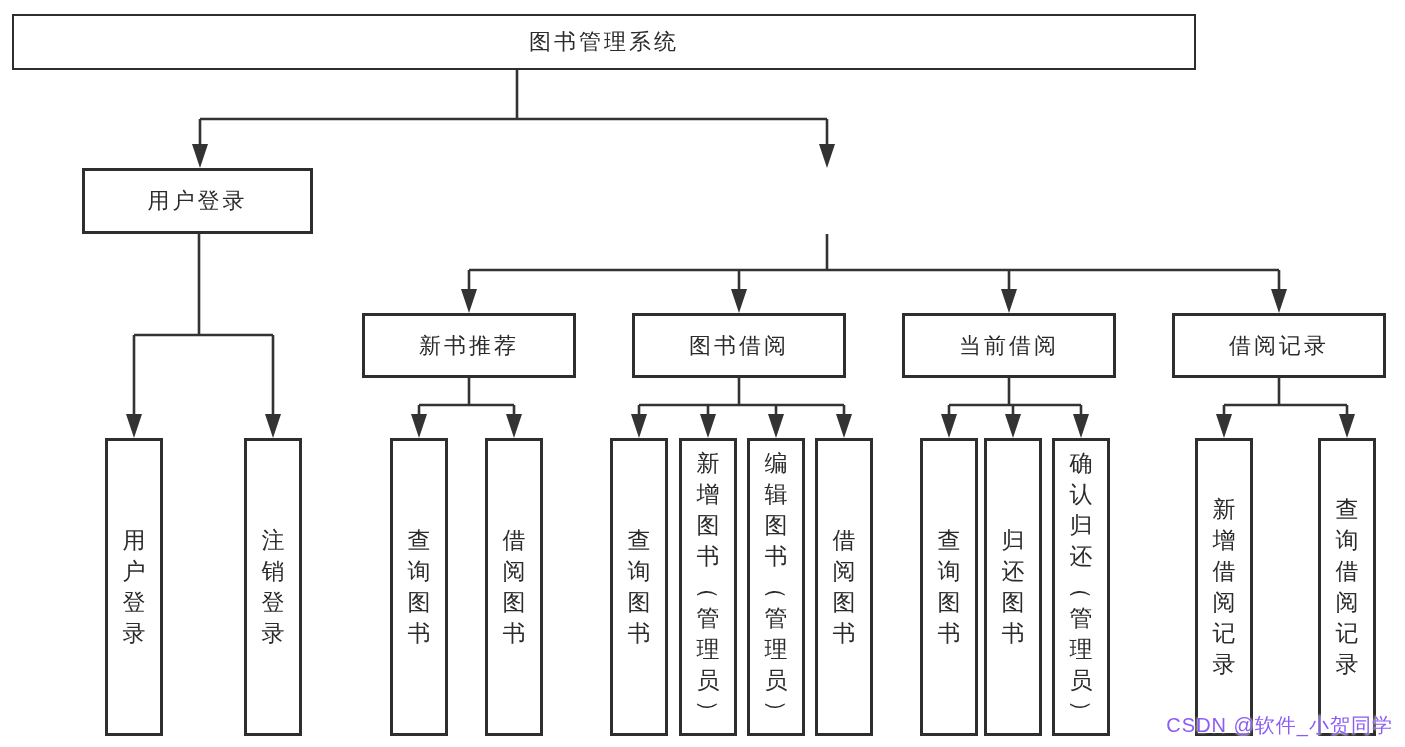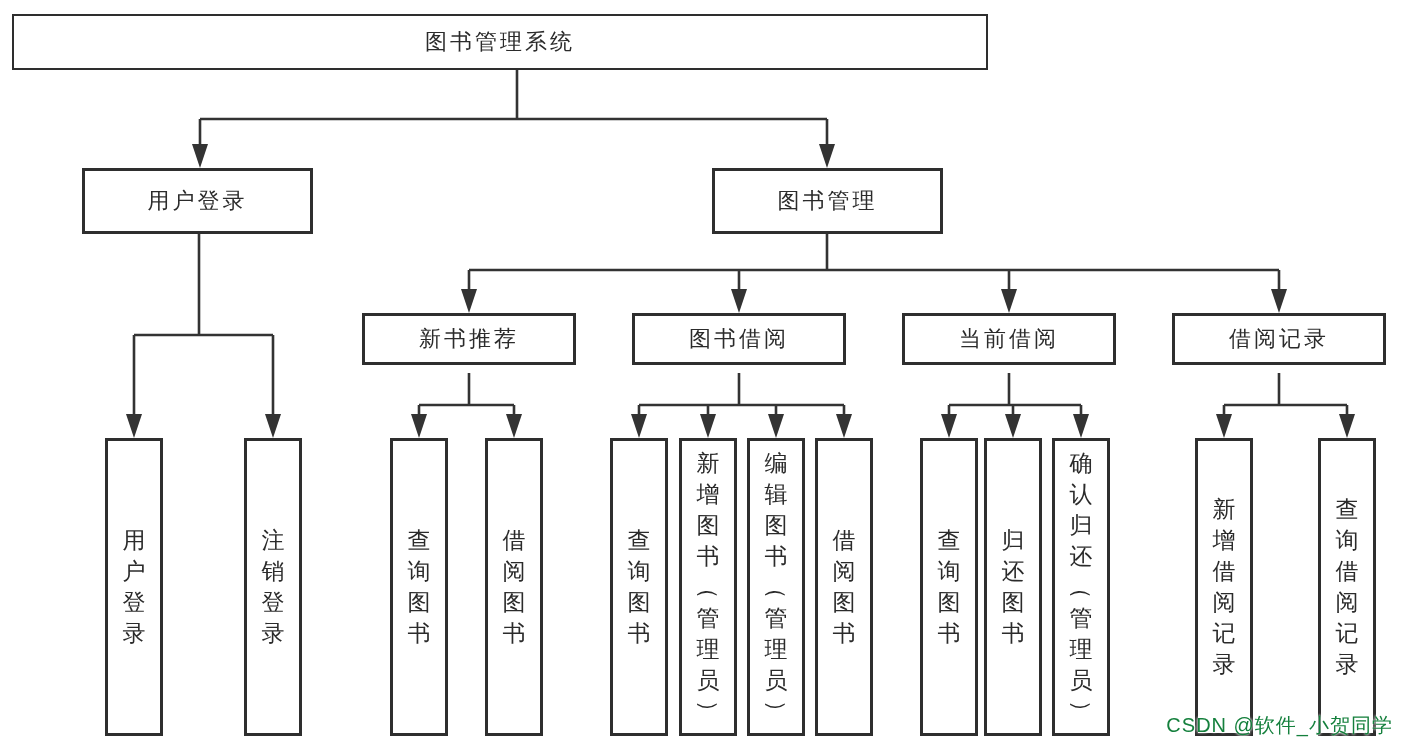--- a/index.html
+++ b/index.html
@@ -8,25 +8,25 @@
     position:relative;width:1405px;height:747px;background:#ffffff;overflow:hidden;
     font-family:"Liberation Sans","DejaVu Sans",sans-serif;color:#2b2b2b;
   }
   svg.connectors{position:absolute;left:0;top:0;z-index:1;}
   .node{
     position:absolute;background:#ffffff;border:3px solid #2e2e2e;
     display:flex;align-items:center;justify-content:center;
     z-index:2;box-sizing:border-box;white-space:nowrap;
   }
   .hlabel{font-size:22px;letter-spacing:3px;}
-  #n-root{left:12px;top:14px;width:976px;height:56px;border-width:2px;font-size:22px;}
+  #n-root{left:12px;top:14px;width:1184px;height:56px;border-width:2px;font-size:22px;}
   .lvl1{top:168px;width:231px;height:66px;}
   #n-user-login{left:82px;}
   #n-book-mgmt{left:712px;}
-  .lvl2{top:313px;width:214px;height:52px;font-family:Liberation Mono, monospace;}
+  .lvl2{top:313px;width:214px;height:65px;font-family:Liberation Mono, monospace;}
   #n-new-book{left:362px;}
   #n-book-borrow{left:632px;}
   #n-current-borrow{left:902px;}
   #n-borrow-records{left:1172px;text-align:center;}
   .leaf{top:438px;width:58px;height:298px;flex-direction:column;}
   #l-user-login{left:105px;}
   #l-logout{left:244px;}
   #l-nb-query{left:390px;}
   #l-nb-borrow{left:485px;}
   #l-bb-query{left:610px;}
@@ -35,21 +35,21 @@
   #l-bb-borrow{left:815px;}
   #l-cb-query{left:920px;}
   #l-cb-return{left:984px;}
   #l-cb-confirm{left:1052px;}
   #l-br-add{left:1195px;}
   #l-br-query{left:1318px;}
   .vchar{display:block;width:100%;height:31px;line-height:31px;text-align:center;font-size:23px;}
   .vparen{transform:rotate(90deg);}
   .watermark{
     position:absolute;right:12px;top:712px;z-index:3;
-    font-size:20px;letter-spacing:1px;color:#15803d;
+    font-size:20px;letter-spacing:1px;color:#8b5cf6;
     text-shadow:0 0 3px #ffffff,0 0 3px #ffffff;
   }
 </style>
 </head>
 <body>
 
 <div class="canvas">
 
   <svg id="connectors" class="connectors" width="1405" height="747">
       <path d="M517,70 V119 M200,119 H827 M200,119 V150 M827,119 V150" fill="none" stroke="#333333" stroke-width="2.6"></path>
@@ -76,21 +76,20 @@
       <polygon points="1005,414 1021,414 1013,438" fill="#333333"></polygon>
       <polygon points="1073,414 1089,414 1081,438" fill="#333333"></polygon>
       <path d="M1279,373 V405 M1224,405 H1347 M1224,405 V420 M1347,405 V420" fill="none" stroke="#333333" stroke-width="2.6"></path>
       <polygon points="1216,414 1232,414 1224,438" fill="#333333"></polygon>
       <polygon points="1339,414 1355,414 1347,438" fill="#333333"></polygon>
     </svg>
 
   <div id="n-root" class="node hlabel">图书管理系统</div>
 
   <div id="n-user-login" class="node hlabel lvl1">用户登录</div>
-  <div id="n-book-mgmt" class="node hlabel lvl1">图书管理</div>
 
   <div id="n-new-book" class="node hlabel lvl2">新书推荐</div>
   <div id="n-book-borrow" class="node hlabel lvl2">图书借阅</div>
   <div id="n-current-borrow" class="node hlabel lvl2">当前借阅</div>
   <div id="n-borrow-records" class="node hlabel lvl2">借阅记录</div>
 
   <div id="l-user-login" class="node leaf vtext">
       <span class="vchar">用</span>
       <span class="vchar">户</span>
       <span class="vchar">登</span>

